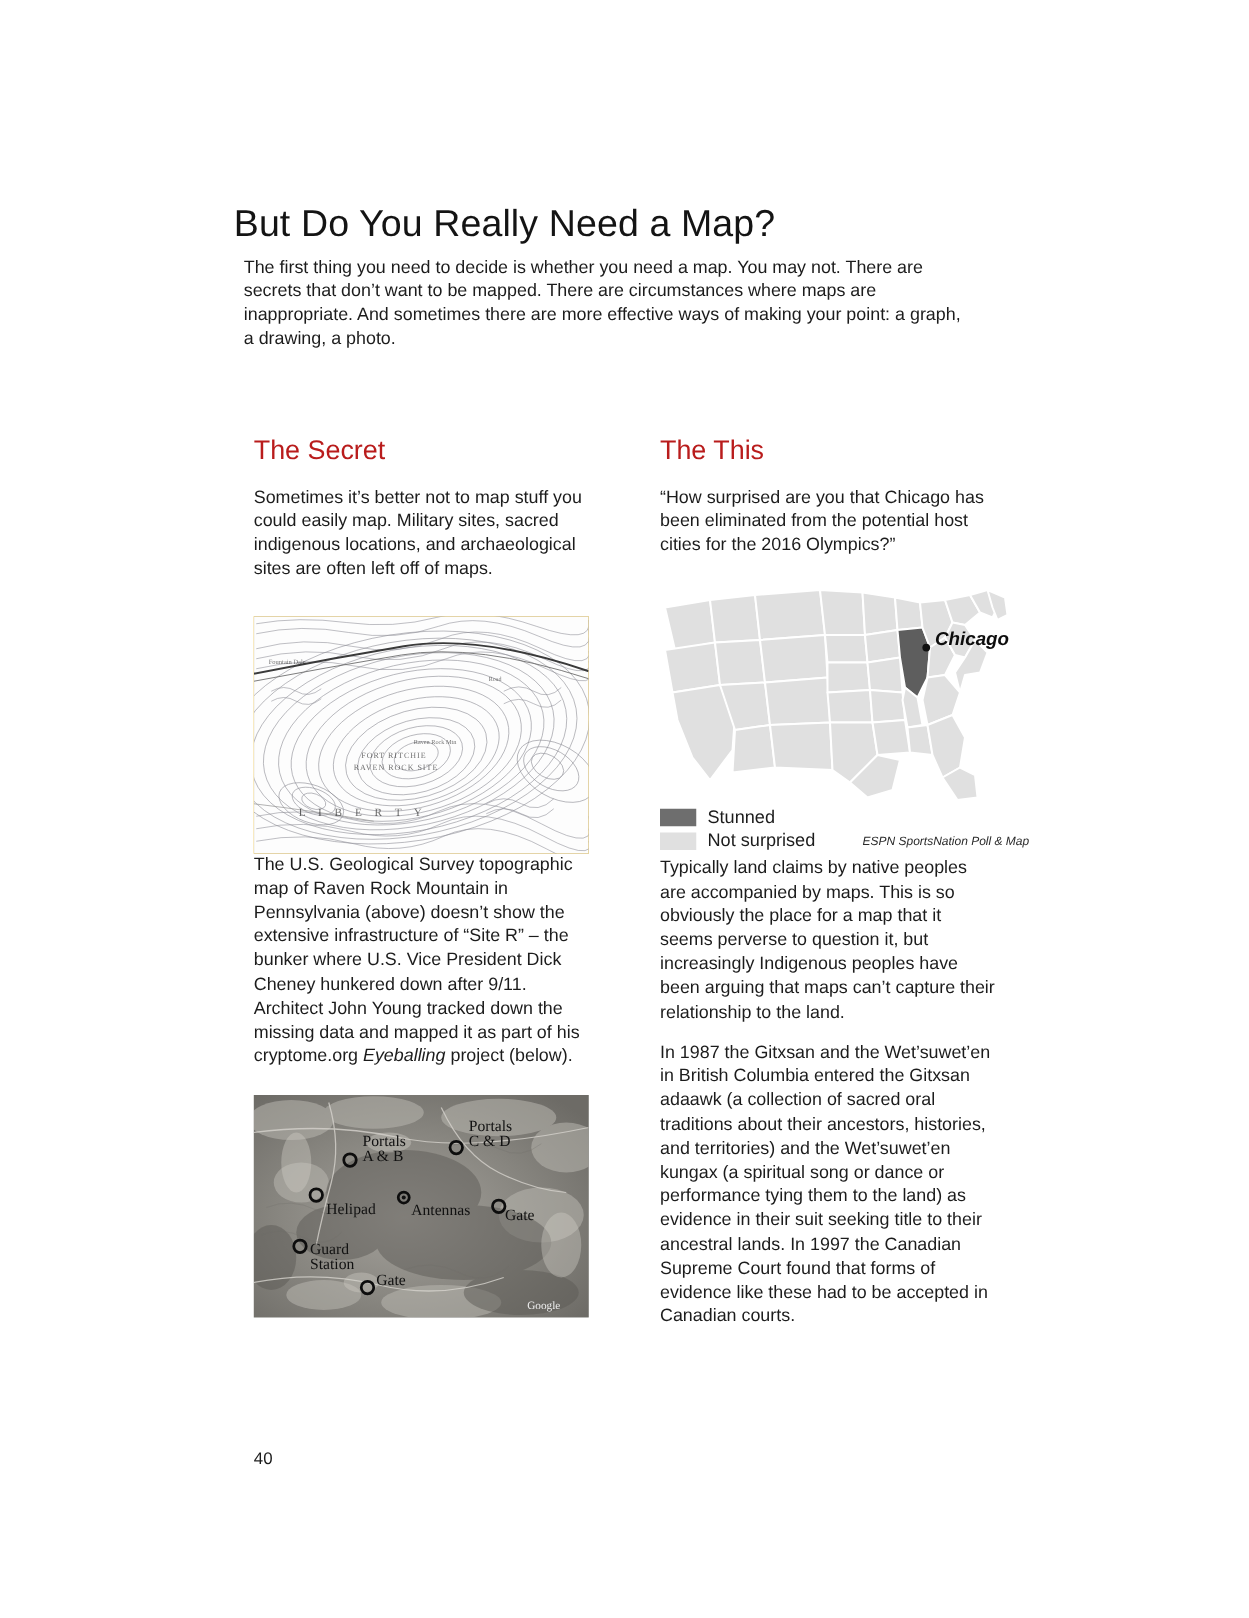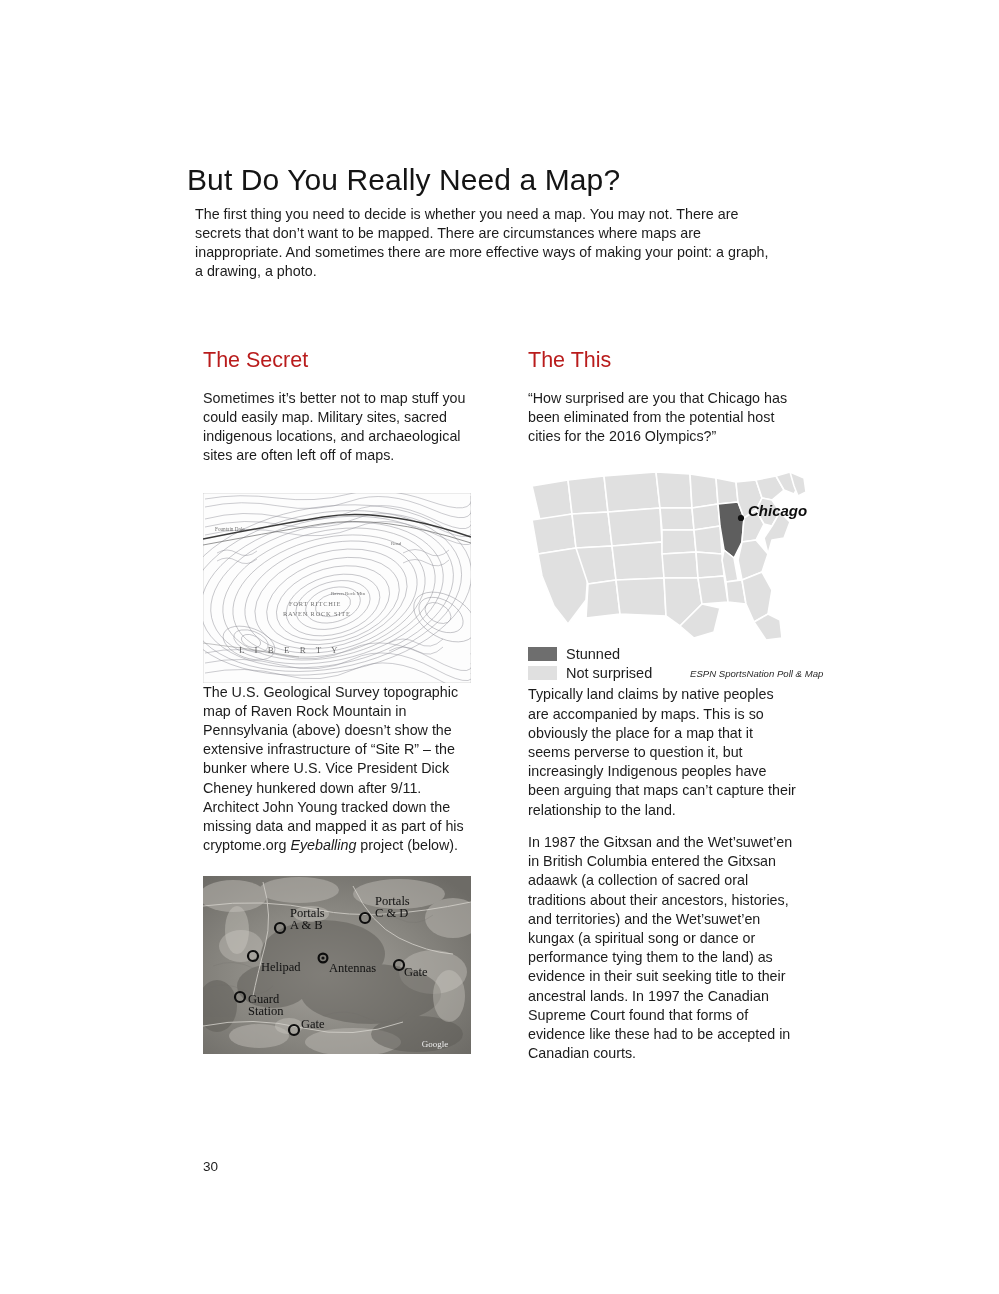--- a/index.html
+++ b/index.html
@@ -394,15 +394,15 @@
         <span class="legend-label">Not surprised</span>
       </div>
       <div class="credit">ESPN SportsNation Poll &amp; Map</div>
     </div>
 
     <p class="body-text">Typically land claims by native peoples are accompanied by maps. This is so obviously the place for a map that it seems perverse to question it, but increasingly Indigenous peoples have been arguing that maps can’t capture their relationship to the land.</p>
     <p class="body-text">In 1987 the Gitxsan and the Wet’suwet’en in British Columbia entered the Gitxsan adaawk (a collection of sacred oral traditions about their ancestors, histories, and territories) and the Wet’suwet’en kungax (a spiritual song or dance or performance tying them to the land) as evidence in their suit seeking title to their ancestral lands. In 1997 the Canadian Supreme Court found that forms of evidence like these had to be accepted in Canadian courts.</p>
 
   </div>
 
-  <div class="page-number">30</div>
+  <div class="page-number">40</div>
 
 </div>
 
 </body></html>

